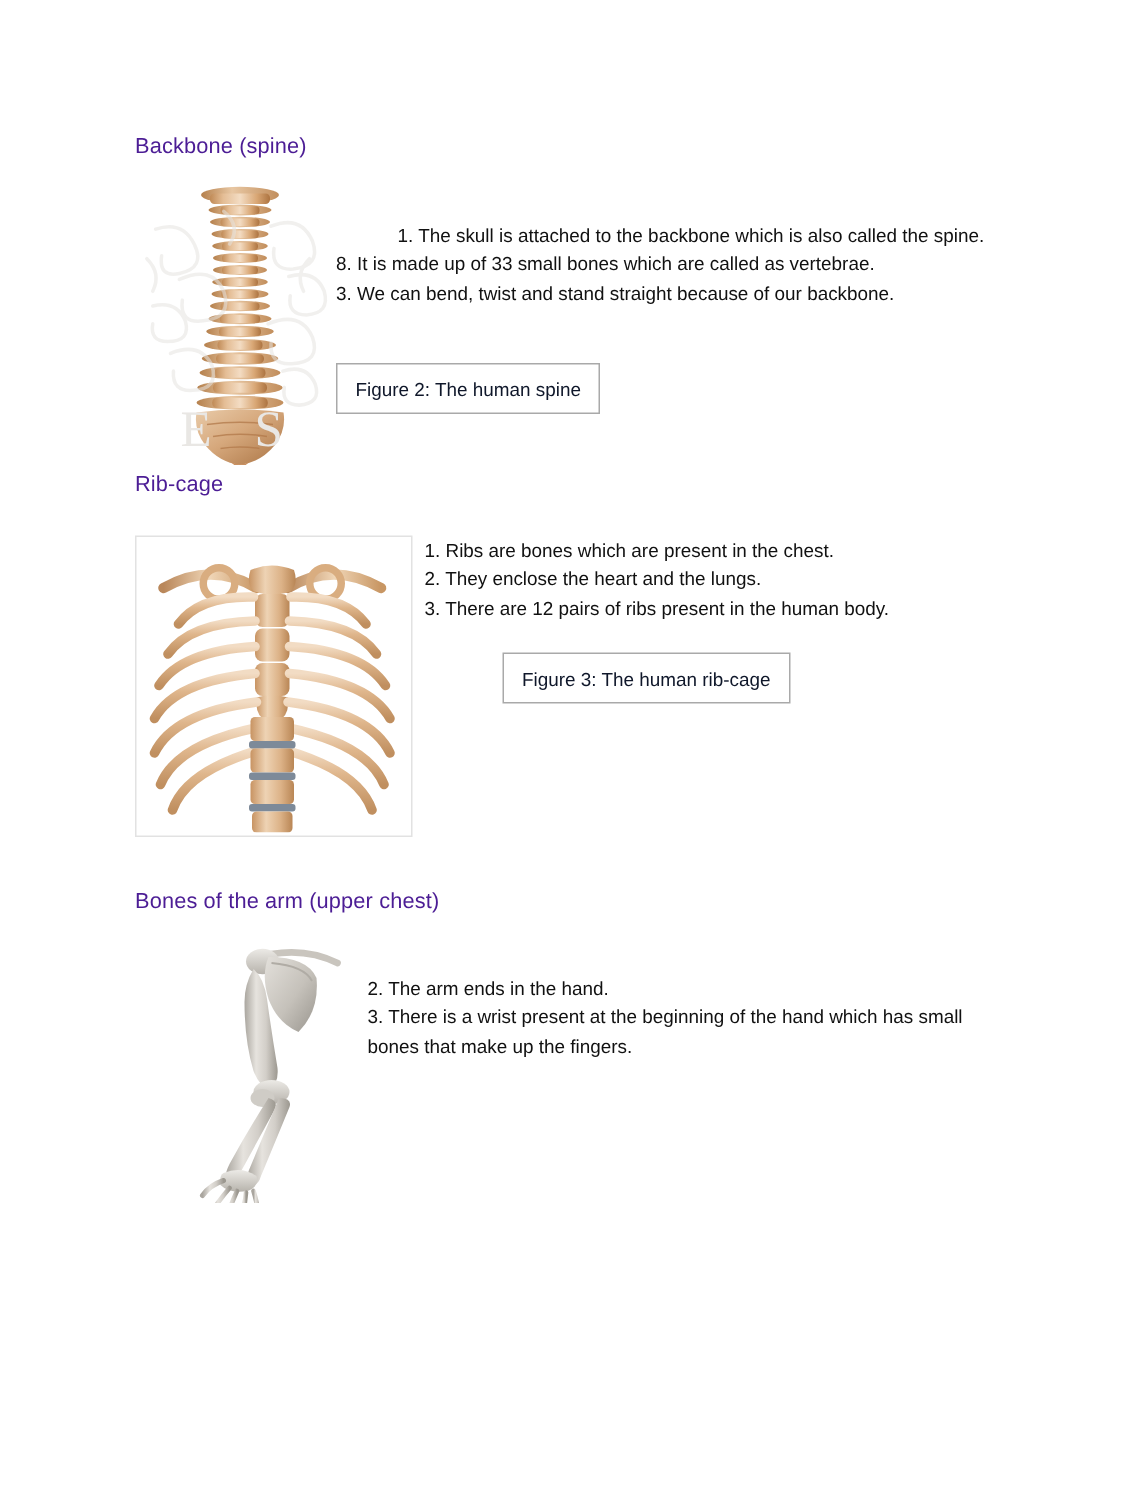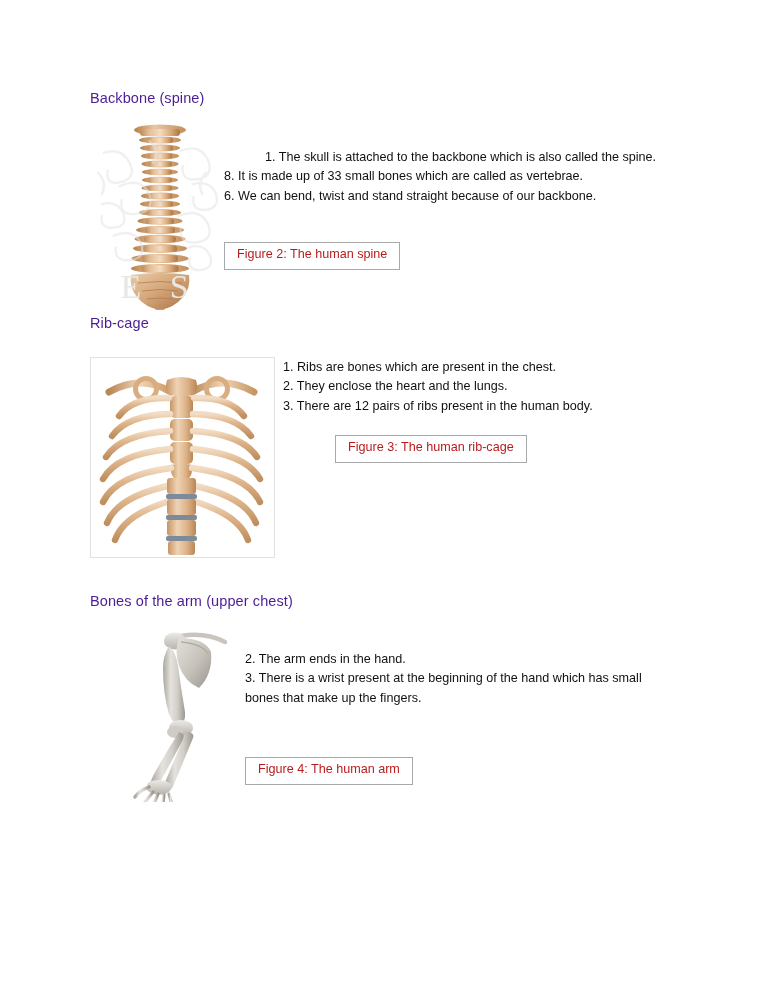--- a/index.html
+++ b/index.html
@@ -40,24 +40,24 @@
     line-height: 19.3px;
     color: #111111;
     margin: 0;
   }
   .body-text.justify { text-align: justify; margin-left: 41px; }
 
   .caption-box {
     display: inline-block;
     border: 1px solid #a9a9a9;
     background: #ffffff;
-    color: #b91c1c;
+    color: #0f172a;
     font-size: 12.6px;
     line-height: 1;
-    padding: 5px 12px 8px 12px;
+    padding: 11px 12px 8px 12px;
     white-space: nowrap;
     text-align: center;
   }
 
   
   .fig {
     position: absolute;
     overflow: hidden;
     background: #ffffff;
   }
@@ -217,21 +217,21 @@
         <path d="M54 173 q18 -3 36 0"></path>
         <path d="M59 181 q13 -2 26 0"></path>
       </g>
       <path d="M66 190 q6 3 12 0 q-4 4 -6 4 q-2 0 -6 -4 z" fill="#c99162"></path>
     </svg>
   </div>
 
   <div class="section" style="left:224px; top:148px; width:452px;">
     <p class="body-text justify">1. The skull is attached to the backbone which is also called the spine.</p>
     <p class="body-text">8. It is made up of 33 small bones which are called as vertebrae.</p>
-    <p class="body-text">6. We can bend, twist and stand straight because of our backbone.</p>
+    <p class="body-text">3. We can bend, twist and stand straight because of our backbone.</p>
   </div>
 
   <div class="section" style="left:224px; top:242px;">
     <span class="caption-box">Figure 2: The human spine</span>
   </div>
 
   <div class="section" style="left:90px; top:315px;">
     <h2 class="heading">Rib-cage</h2>
   </div>
 
@@ -365,17 +365,14 @@
 
       <path d="M36 165 q-9 3 -14 10" fill="none" stroke="url(#armG)" stroke-width="3.4" stroke-linecap="round"></path>
     </svg>
   </div>
 
   <div class="section" style="left:245px; top:650px; width:431px;">
     <p class="body-text">2. The arm ends in the hand.</p>
     <p class="body-text">3. There is a wrist present at the beginning of the hand which has small bones that make up the fingers.</p>
   </div>
 
-  <div class="section" style="left:245px; top:757px;">
-    <span class="caption-box">Figure 4: The human arm</span>
-  </div>
 
 </div>
 
 </body></html>

